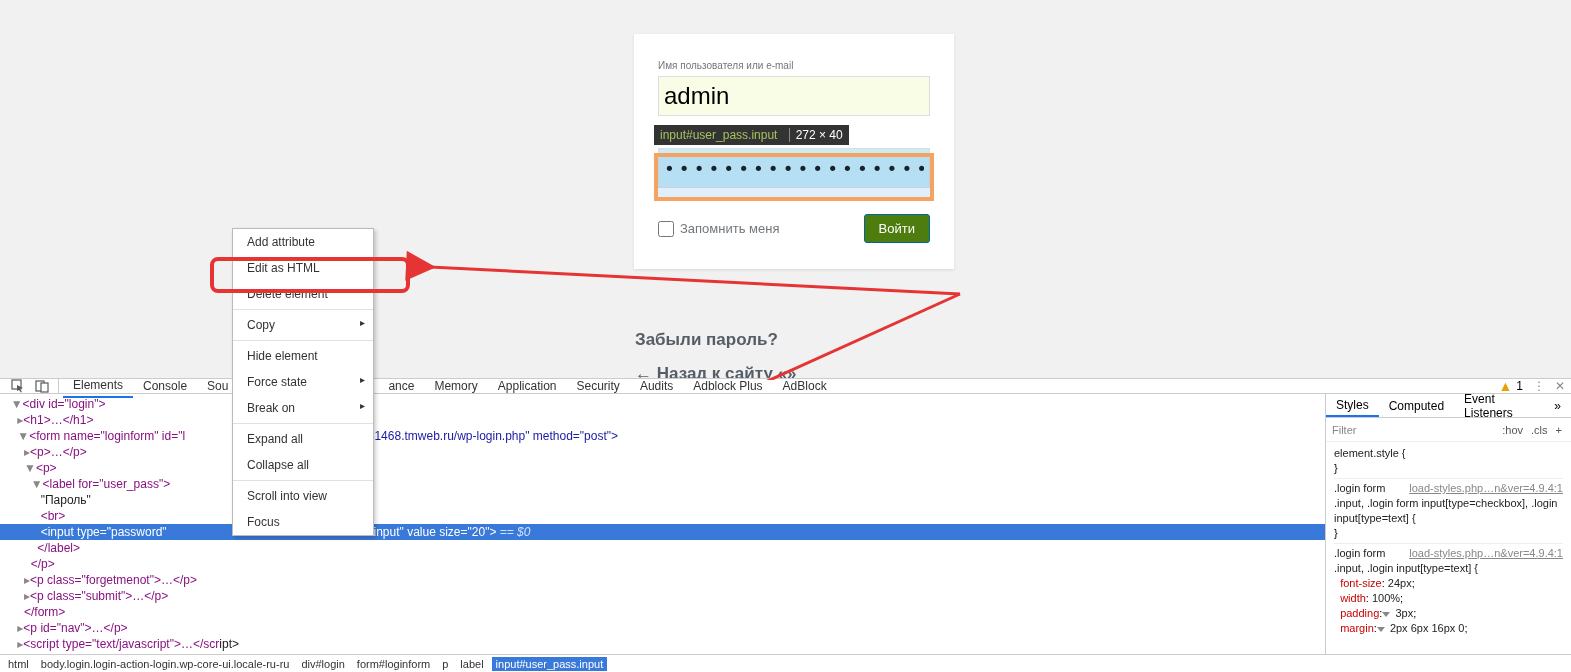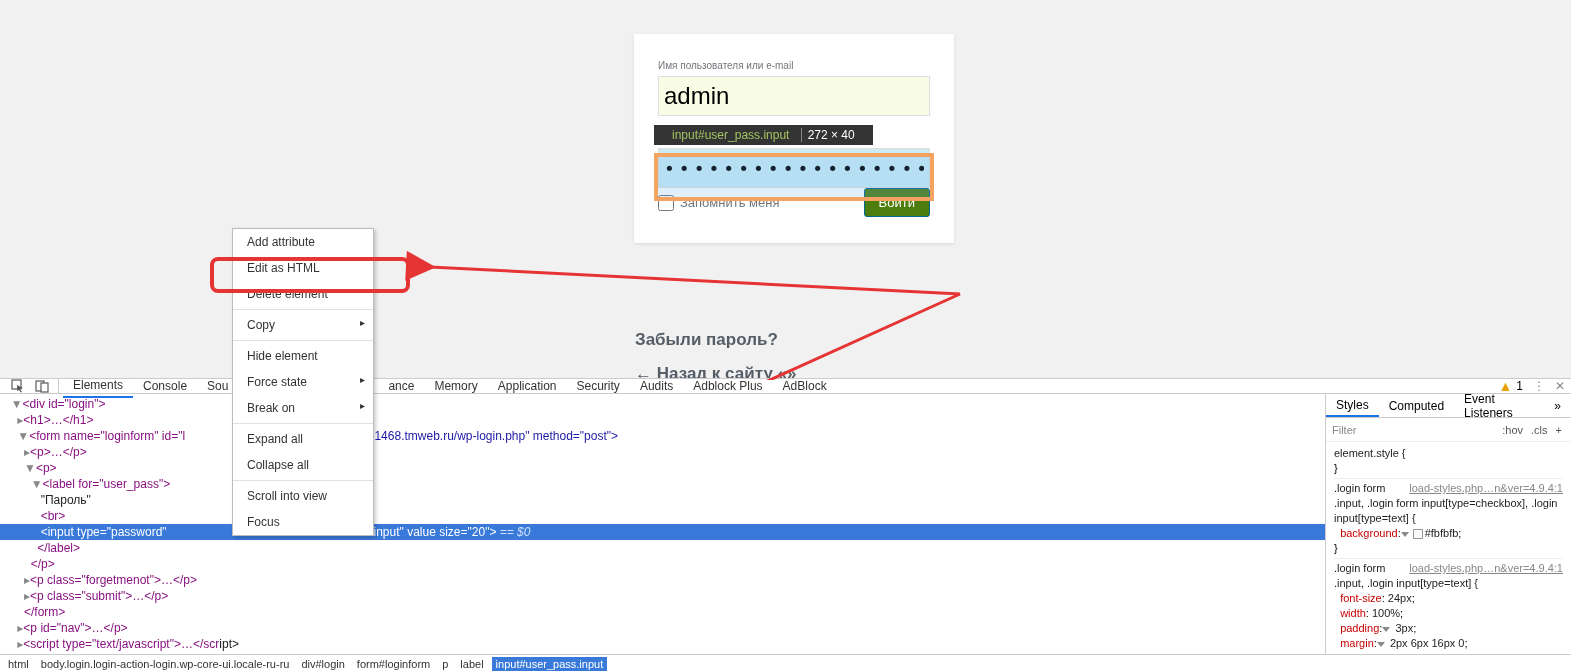--- a/index.html
+++ b/index.html
@@ -7,24 +7,24 @@
 
 
 .page-area { position: absolute; top: 0; left: 0; right: 0; height: 378px; background: #f1f1f1; }
 .login-box { position: absolute; left: 634px; top: 34px; width: 320px; background: #fff; padding: 26px 24px; box-shadow: 0 1px 3px rgba(0,0,0,.1); }
 .field-label { display: block; font-size: 10px; color: #72777c; margin-bottom: 5px; }
 .login-box input[type=text], .login-box input[type=password] { width: 272px; height: 40px; border: 1px solid #ddd; font-size: 24px; padding: 3px 5px; background: #fbfbfb; }
 #user_login { background: #fafde6; }
 .pw-wrap { position: relative; margin-top: 16px; }
 #user_pass { background: #ccebf5; letter-spacing: 4px; font-family: monospace; font-size: 18px; }
 .inspect-highlight { position: absolute; left: -4px; top: 21px; width: 280px; height: 48px; border: 4px solid #f4a460; background: rgba(102,175,233,.2); pointer-events: none; }
-.elem-tooltip { position: absolute; left: -4px; top: -7px; background: #333; color: #fff; font-size: 12px; font-family: Menlo, Consolas, monospace; padding: 3px 18px; white-space: nowrap; z-index: 5; }
+.elem-tooltip { position: absolute; left: -4px; top: -7px; background: #333; color: #fff; font-size: 12px; font-family: Menlo, Consolas, monospace; padding: 3px 6px; white-space: nowrap; z-index: 5; }
 .elem-tooltip .sel { color: #a5c261; }
 .elem-tooltip .dim { color: #fff; border-left: 1px solid #888; padding-left: 6px; margin-left: 4px; }
-.row-bottom { display: flex; justify-content: space-between; align-items: center; }
+.row-bottom { margin-top: 26px; display: flex; justify-content: space-between; align-items: center; }
 .remember { display: flex; gap: 6px; align-items: center; font-size: 13px; color: #72777c; }
 .remember input { width: 16px; height: 16px; }
 .wp-btn { background: #4d7c0f; color: #fff; border: 1px solid #006799; padding: 6px 14px; font-size: 13px; border-radius: 3px; cursor: pointer; }
 .nav-link { position: absolute; left: 635px; font-size: 17px; color: #555d66; font-weight: bold; }
 .nav1 { top: 330px; }
 .nav2 { top: 364px; }
 
 
 .ctx-menu { position: absolute; left: 232px; top: 228px; width: 142px; background: #fff; border: 1px solid #bbb; box-shadow: 2px 2px 4px rgba(0,0,0,.2); font-size: 12px; z-index: 20; }
 .ctx-menu .mi { padding: 6px 14px; color: #333; white-space: nowrap; position: relative; }
@@ -205,21 +205,20 @@
         </div>
       </div>
       <div class="styles-body">
         <div><span class="rule-sel">element.style {</span></div>
         <div>}</div>
         <div style="border-top:1px solid #eee;margin-top:2px;padding-top:2px">
           <span class="rule-src">load-styles.php…n&amp;ver=4.9.4:1</span>
           <span class="rule-sel">.login form</span>
         </div>
         <div><span class="rule-sel">.input, .login form input[type=checkbox], .login input[type=text] {</span></div>
-        <div>&nbsp;&nbsp;<span class="prop-n">background</span>:<span class="tri"></span><span class="swatch" style="background:#fbfbfb"></span><span class="prop-v">#fbfbfb</span>;</div>
         <div>}</div>
         <div style="border-top:1px solid #eee;margin-top:2px;padding-top:2px">
           <span class="rule-src">load-styles.php…n&amp;ver=4.9.4:1</span>
           <span class="rule-sel">.login form</span>
         </div>
         <div><span class="rule-sel">.input, .login input[type=text] {</span></div>
         <div>&nbsp;&nbsp;<span class="prop-n">font-size</span>: <span class="prop-v">24px</span>;</div>
         <div>&nbsp;&nbsp;<span class="prop-n">width</span>: <span class="prop-v">100%</span>;</div>
         <div>&nbsp;&nbsp;<span class="prop-n">padding</span>:<span class="tri"></span> <span class="prop-v">3px</span>;</div>
         <div>&nbsp;&nbsp;<span class="prop-n">margin</span>:<span class="tri"></span> <span class="prop-v">2px 6px 16px 0</span>;</div>

